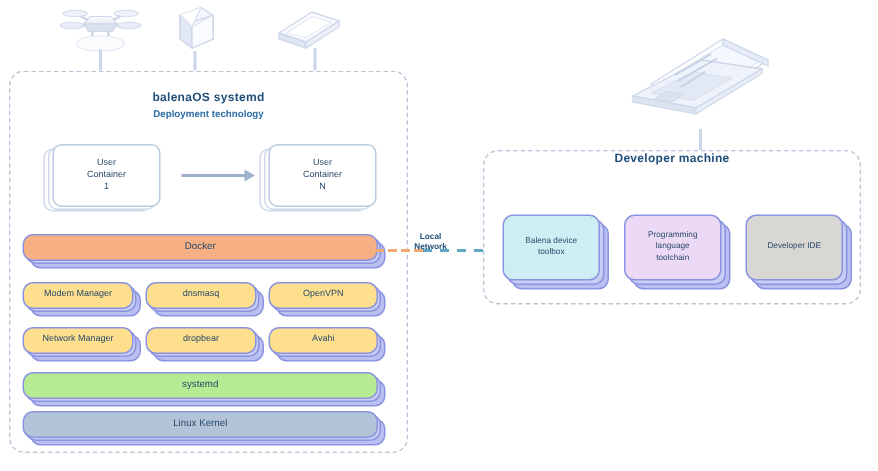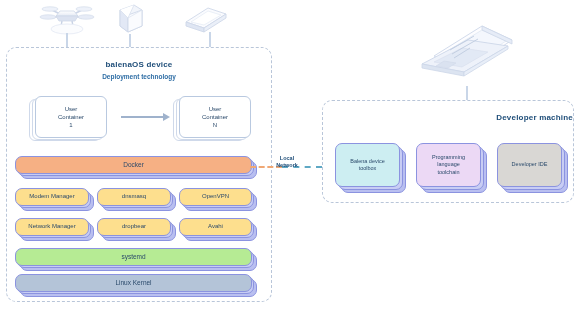--- a/index.html
+++ b/index.html
@@ -165,21 +165,21 @@
         <path d="M38 36 L62 22"></path>
           <path d="M40 40 L66 25"></path>
           <path d="M42 44 L58 34"></path>
       </g>
     </svg>
   </div>
   <div class="stem" style="left:466px;top:86px;height:20px;"></div>
 
   <div class="panel" style="left:6px;top:47px;width:266px;height:255px;">
 
-    <div class="panel-title" style="top:12px;font-size:8px;">balenaOS device</div>
+    <div class="panel-title" style="top:12px;font-size:8px;">balenaOS systemd</div>
     <div class="panel-sub" style="top:25px;font-size:6.5px;">Deployment technology</div>
 
     <div class="ccard" style="left:28px;top:48px;width:72px;height:42px;">
       <div class="back2"></div>
       <div class="back1"></div>
       <div class="front" style="font-size:6px;white-space:pre-line;">User
 Container
 1</div>
     </div>
 
@@ -247,21 +247,21 @@
 
   <div class="conn" style="left:250px;top:166px;width:32px;"></div>
   <div class="conn2" style="left:282px;top:166px;width:40px;"></div>
   <div class="conn-label" style="left:262px;top:155px;width:50px;font-size:5.5px;">
     <div>Local</div>
     <div>Network</div>
   </div>
 
   <div class="panel" style="left:322px;top:100px;width:252px;height:103px;">
 
-    <div class="panel-title" style="top:12px;font-size:8px;text-align:right;">Developer machine</div>
+    <div class="panel-title" style="top:0;font-size:8px;">Developer machine</div>
 
     <div class="dcard" style="left:12px;top:42px;width:65px;height:44px;">
       <div class="dshadow2"></div>
       <div class="dshadow1"></div>
       <div class="dface" style="background:#cdeef2;font-size:5.5px;white-space:pre-line;">Balena device
 toolbox</div>
     </div>
 
     <div class="dcard" style="left:93px;top:42px;width:65px;height:44px;">
       <div class="dshadow2"></div>

